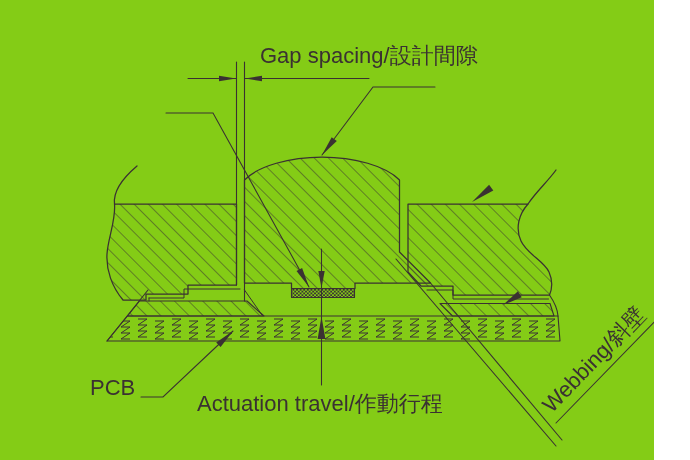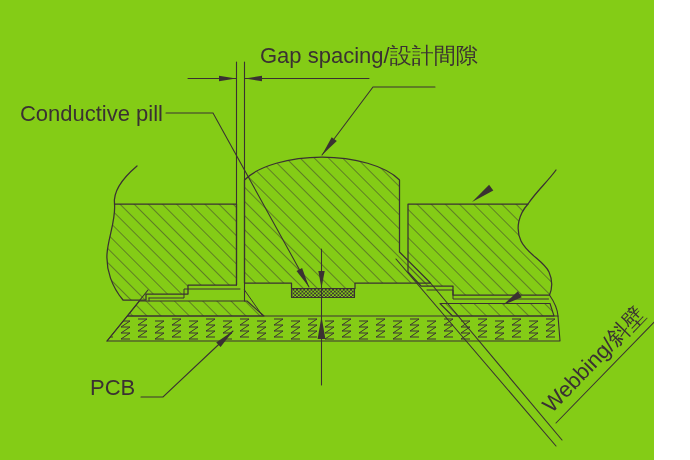--- a/index.html
+++ b/index.html
@@ -106,21 +106,21 @@
       <polygon points="321.5,316.5 317.6,339 325.4,339"></polygon>
       <polygon points="472,202 489.1,184.8 493.3,190.4"></polygon>
       <polygon points="503,305 517.9,291.3 521.7,297.2"></polygon>
     </g>
   </svg>
 
   <div class="lbl lbl-gap">Gap spacing/設計間隙</div>
 
 
   <div class="lbl lbl-pill">
-    <div>Conductive pill</div>
   </div>
 
   <div class="lbl lbl-pcb">PCB</div>
 
+  <div class="lbl lbl-act">Actuation travel/作動行程</div>
 
   <div class="lbl lbl-web">Webbing/斜壁</div>
 
 </div>
 
 </body></html>

